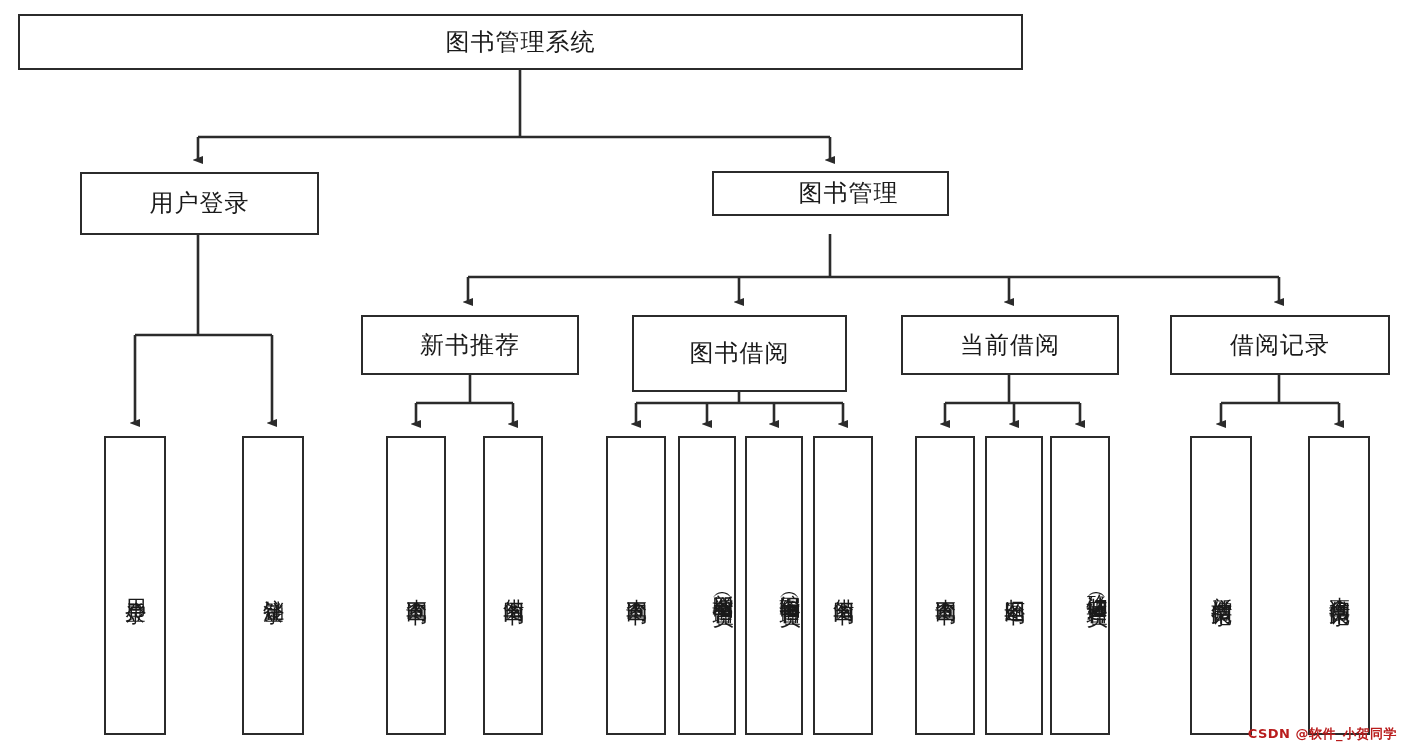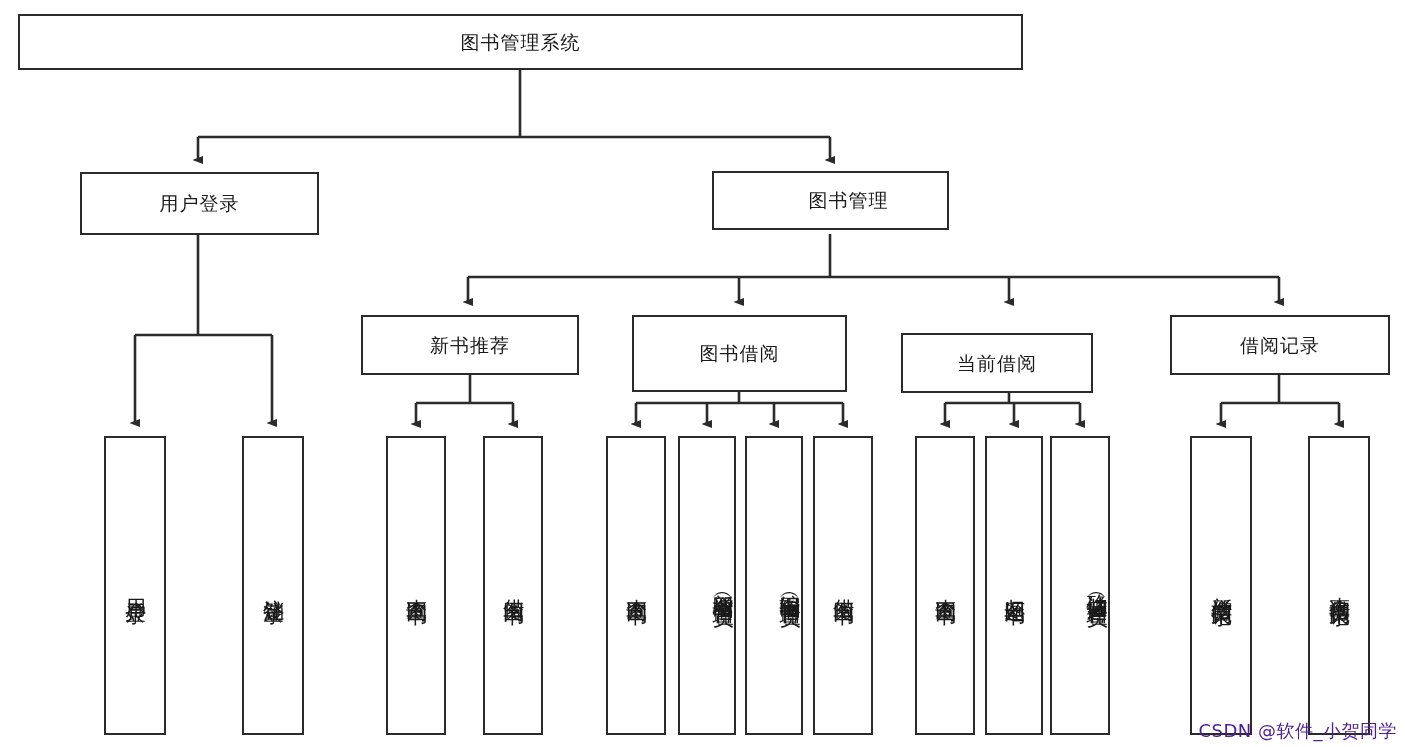--- a/index.html
+++ b/index.html
@@ -21,21 +21,21 @@
     position: absolute;
     box-sizing: border-box;
     border: 2px solid #2b2b2b;
     background: #ffffff;
     display: flex;
     align-items: center;
     justify-content: center;
     color: #1a1a1a;
   }
   .node.horiz {
-    font-size: 19px;
+    font-size: 24px;
     letter-spacing: 1px;
     line-height: 1.1;
   }
   .node.vert {
     writing-mode: vertical-rl;
     text-orientation: upright;
     font-size: 21px;
     line-height: 1.12;
     letter-spacing: 2px;
     padding: 6px 0;
@@ -53,24 +53,25 @@
     left: 0;
     top: 0;
     width: 1405px;
     height: 747px;
     pointer-events: none;
   }
   .watermark {
     position: absolute;
     right: 8px;
     bottom: 4px;
-    font-size: 18px;
-    color: #4c1d95;
+    font-size: 13px;
+    color: #b91c1c;
     white-space: nowrap;
     letter-spacing: 0.5px;
+    font-weight: bold;
   }
 </style>
 </head>
 <body>
 
 <div id="canvas">
 
   <svg class="edges" viewBox="0 0 1405 747">
     <defs>
       <marker id="arrow" markerWidth="10" markerHeight="10" refX="5" refY="5" orient="auto" markerUnits="userSpaceOnUse">
@@ -123,32 +124,32 @@
   </svg>
 
   <div class="node horiz" id="title-node" style="left: 18px; top: 14px; width: 1005px; height: 56px;">
     <span>图书管理系统</span>
   </div>
 
   <div id="level2-layer">
       <div class="node horiz" style="left: 80px; top: 172px; width: 239px; height: 63px;">
         <span>用户登录</span>
       </div>
-      <div class="node horiz" style="left: 712px; top: 171px; width: 237px; height: 59px; padding-left: 36px;">
+      <div class="node horiz" style="left: 712px; top: 171px; width: 237px; height: 45px; padding-left: 36px;">
         <span>图书管理</span>
       </div>
     </div>
   <div id="level3-layer">
       <div class="node horiz" style="left: 361px; top: 315px; width: 218px; height: 60px; text-align: center;">
         <span>新书推荐</span>
       </div>
       <div class="node horiz" style="left: 632px; top: 315px; width: 215px; height: 77px;">
         <span>图书借阅</span>
       </div>
-      <div class="node horiz" style="left: 901px; top: 333px; width: 192px; height: 60px;">
+      <div class="node horiz" style="left: 901px; top: 315px; width: 218px; height: 60px;">
         <span>当前借阅</span>
       </div>
       <div class="node horiz" style="left: 1170px; top: 315px; width: 220px; height: 60px; align-items: center;">
         <span>借阅记录</span>
       </div>
     </div>
   <div id="leaves-layer">
       <div class="node vert midalign" style="left: 104px; top: 436px; width: 62px; height: 299px;">
         <span>用户登录</span>
       </div>

